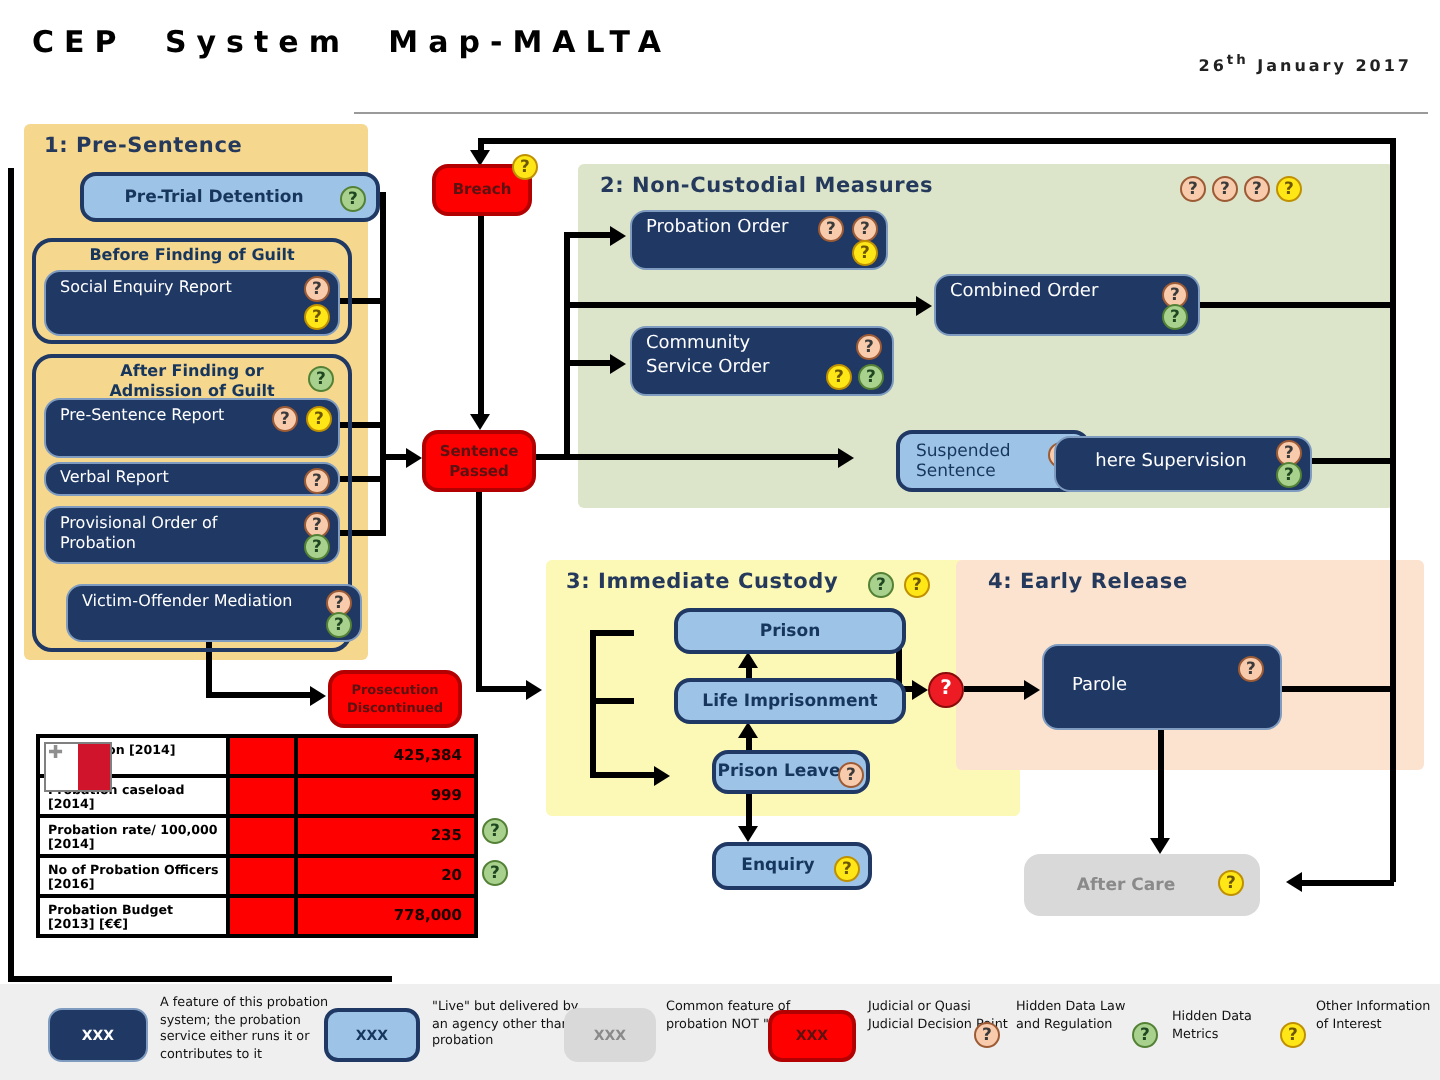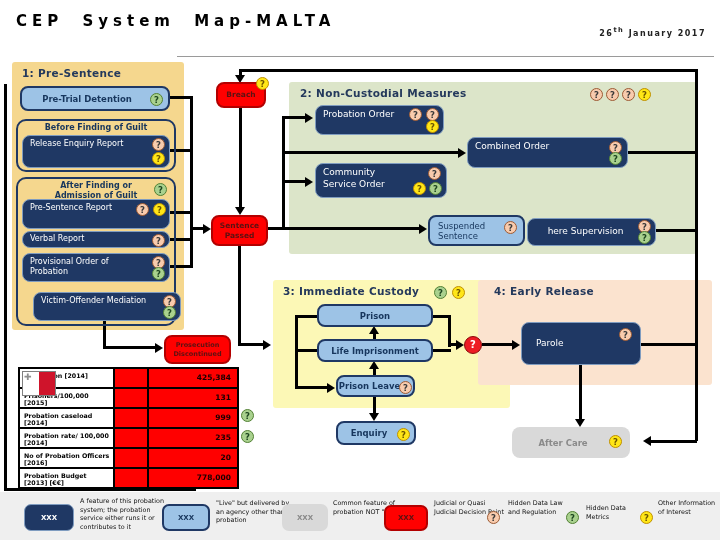--- a/index.html
+++ b/index.html
@@ -6,21 +6,21 @@
   body{width:720px;height:540px;position:relative;background:#fff;
        font-family:"DejaVu Sans", sans-serif;overflow:hidden;}
   
   .panel{position:absolute;border-radius:3px;}
   .sec-label{position:absolute;font-size:10.5px;font-weight:600;color:#24395C;letter-spacing:.3px;white-space:nowrap;}
   
   .nb{position:absolute;background:#1F3864;border:1.5px solid #7f9cc0;border-radius:8px;
       color:#fff;font-size:8px;line-height:1.3;padding:3px 24px 2px 7px;box-sizing:border-box;}
   .lb{position:absolute;background:#9DC3E6;border:2px solid #1F3864;border-radius:8px;
       color:#17365D;font-size:8.5px;font-weight:bold;display:flex;align-items:center;
-      justify-content:center;box-sizing:border-box;text-align:center;}
+      justify-content:center;box-sizing:border-box;text-align:center;margin-left:20px;}
   .rb{position:absolute;background:#FF0000;border:2px solid #B30000;border-radius:8px;
       color:#5a1212;font-size:7.5px;font-weight:bold;display:flex;align-items:center;
       justify-content:center;text-align:center;box-sizing:border-box;line-height:1.25;}
   .ob{position:absolute;border:2px solid #1F3864;border-radius:10px;box-sizing:border-box;}
   .ob .gt{font-size:8px;font-weight:bold;color:#17365D;text-align:center;margin-top:2px;line-height:1.2;}
   .gb{position:absolute;background:#D9D9D9;border-radius:8px;color:#8a8a8a;font-size:8.5px;
       font-weight:bold;display:flex;align-items:center;justify-content:center;box-sizing:border-box;}
   
   .qi{position:absolute;width:13px;height:13px;border-radius:50%;font-size:8.5px;line-height:13px;
       text-align:center;font-weight:bold;box-sizing:border-box;}
@@ -142,21 +142,21 @@
 
 <div class="lb" style="left:20px;top:86px;width:150px;height:25px;padding-right:16px;">
   <span>Pre-Trial Detention</span>
   <span class="qi q-green" style="right:5px;top:5px;left:auto;">?</span>
 </div>
 
 <div class="ob" style="left:16px;top:119px;width:160px;height:53px;">
   <div class="gt">Before Finding of Guilt</div>
 </div>
 <div class="nb" style="left:22px;top:135px;width:148px;height:33px;">
-  <span>Release Enquiry Report</span>
+  <span>Social Enquiry Report</span>
   <span class="qi q-pink" style="right:4px;top:2px;left:auto;">?</span>
   <span class="qi q-yellow" style="right:4px;bottom:2px;top:auto;left:auto;">?</span>
 </div>
 
 <div class="ob" style="left:16px;top:177px;width:160px;height:149px;">
   <div class="gt" style="padding:0 20px;">After Finding or Admission of Guilt</div>
   <span class="qi q-green" style="right:7px;top:4px;left:auto;">?</span>
 </div>
 <div class="nb" style="left:22px;top:199px;width:148px;height:30px;padding-right:36px;">
   <span>Pre-Sentence Report</span>
@@ -188,21 +188,21 @@
 <div class="rb" style="left:164px;top:335px;width:67px;height:29px;font-size:6.5px;">
   <span>Prosecution Discontinued</span>
 </div>
 
 <div class="nb" style="left:315px;top:105px;width:129px;height:30px;padding-right:40px;font-size:9px;">
   <span>Probation Order</span>
   <span class="qi q-pink" style="right:21px;top:2px;left:auto;">?</span>
   <span class="qi q-pink" style="right:4px;top:2px;left:auto;">?</span>
   <span class="qi q-yellow" style="right:4px;bottom:1px;top:auto;left:auto;">?</span>
 </div>
-<div class="nb" style="left:467px;top:137px;width:161px;height:31px;font-size:9px;">
+<div class="nb" style="left:467px;top:137px;width:133px;height:31px;font-size:9px;">
   <span>Combined Order</span>
   <span class="qi q-pink" style="right:5px;top:3px;left:auto;">?</span>
   <span class="qi q-green" style="right:5px;bottom:2px;top:auto;left:auto;">?</span>
 </div>
 <div class="nb" style="left:315px;top:163px;width:132px;height:35px;padding-right:38px;font-size:9px;">
   <span>Community Service Order</span>
   <span class="qi q-pink" style="right:5px;top:3px;left:auto;">?</span>
   <span class="qi q-yellow" style="right:20px;bottom:2px;top:auto;left:auto;">?</span>
   <span class="qi q-green" style="right:4px;bottom:2px;top:auto;left:auto;">?</span>
 </div>
@@ -241,25 +241,20 @@
   <span class="qi q-yellow" style="right:8px;top:8px;left:auto;">?</span>
 </div>
 
 <div class="stats">
   <div class="trow">
     <div class="tlabel">Population  [2014]</div>
       <div class="tmid"></div>
       <div class="tval">425,384</div>
   </div>
   <div class="trow">
-    <div class="tlabel">Prisoners/100,000 [2015]</div>
-      <div class="tmid"></div>
-      <div class="tval">131</div>
-  </div>
-  <div class="trow">
     <div class="tlabel">Probation caseload [2014]</div>
       <div class="tmid"></div>
       <div class="tval">999</div>
   </div>
   <div class="trow">
     <div class="tlabel">Probation rate/ 100,000  [2014]</div>
       <div class="tmid"></div>
       <div class="tval">235</div>
   </div>
   <div class="trow">

